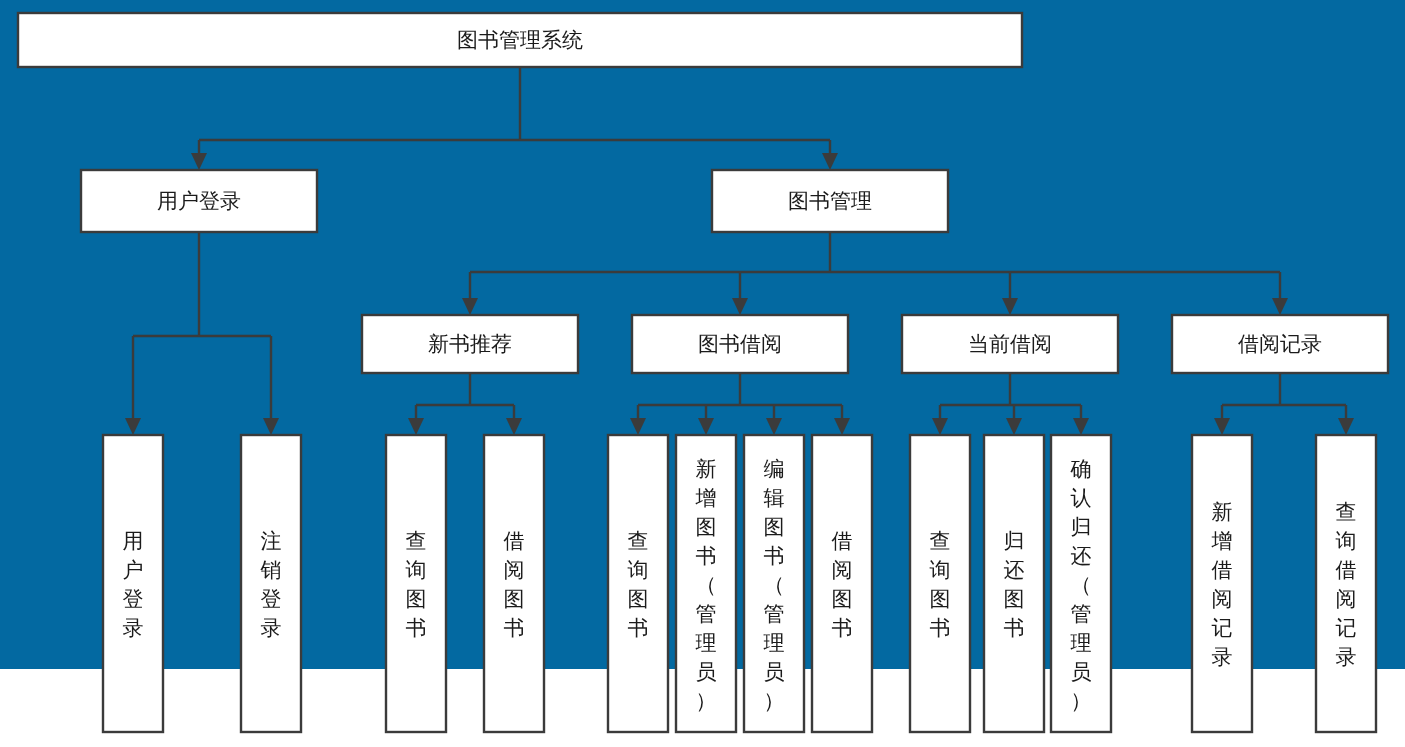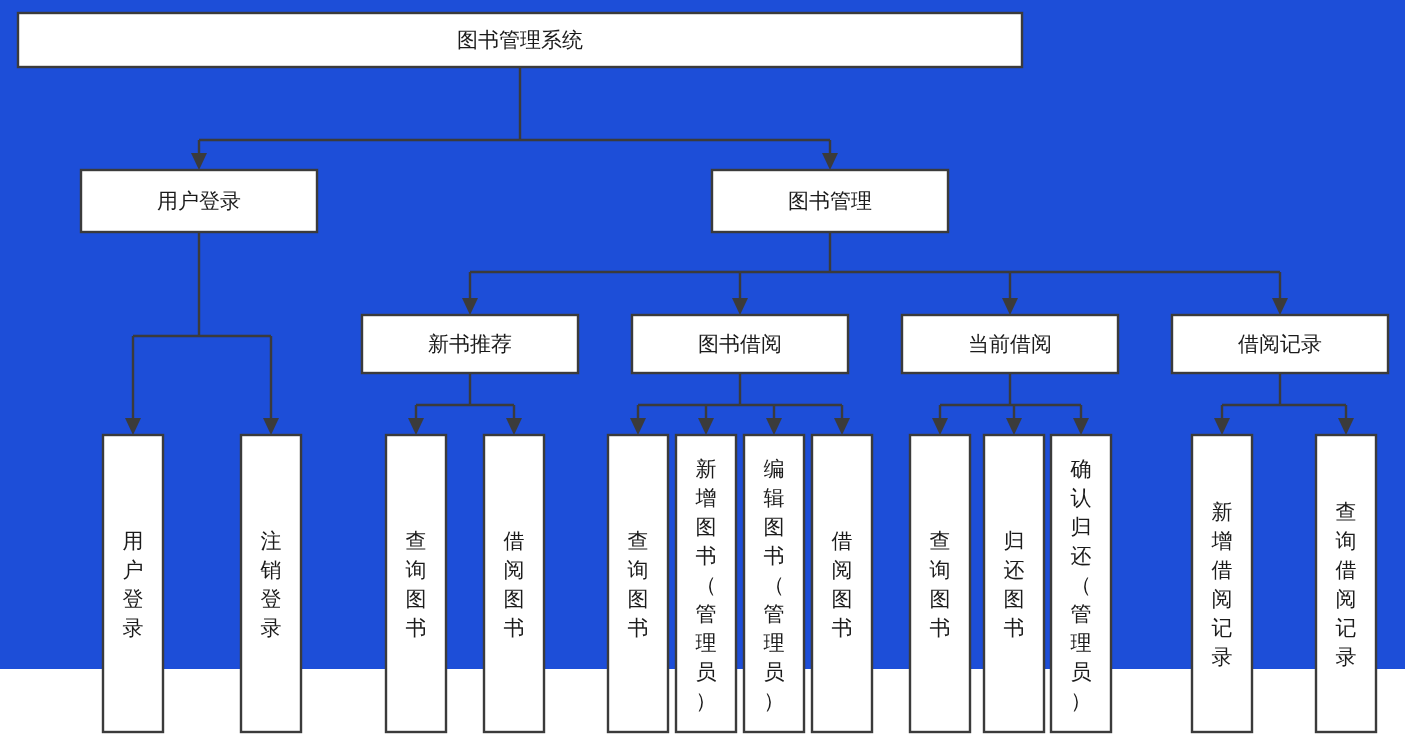--- a/index.html
+++ b/index.html
@@ -10,21 +10,21 @@
   body {
     width: 1405px;
     height: 747px;
     font-family: "DejaVu Sans", "Liberation Sans", sans-serif;
     overflow: hidden;
   }
   #diagram-root {
     position: relative;
     width: 1405px;
     height: 669px;
-    background: #1d4ed8;
+    background: #0369a1;
   }
   svg#tree-svg {
     position: absolute;
     left: 0;
     top: 0;
     width: 1405px;
     height: 747px;
     display: block;
   }
   .node-box {

